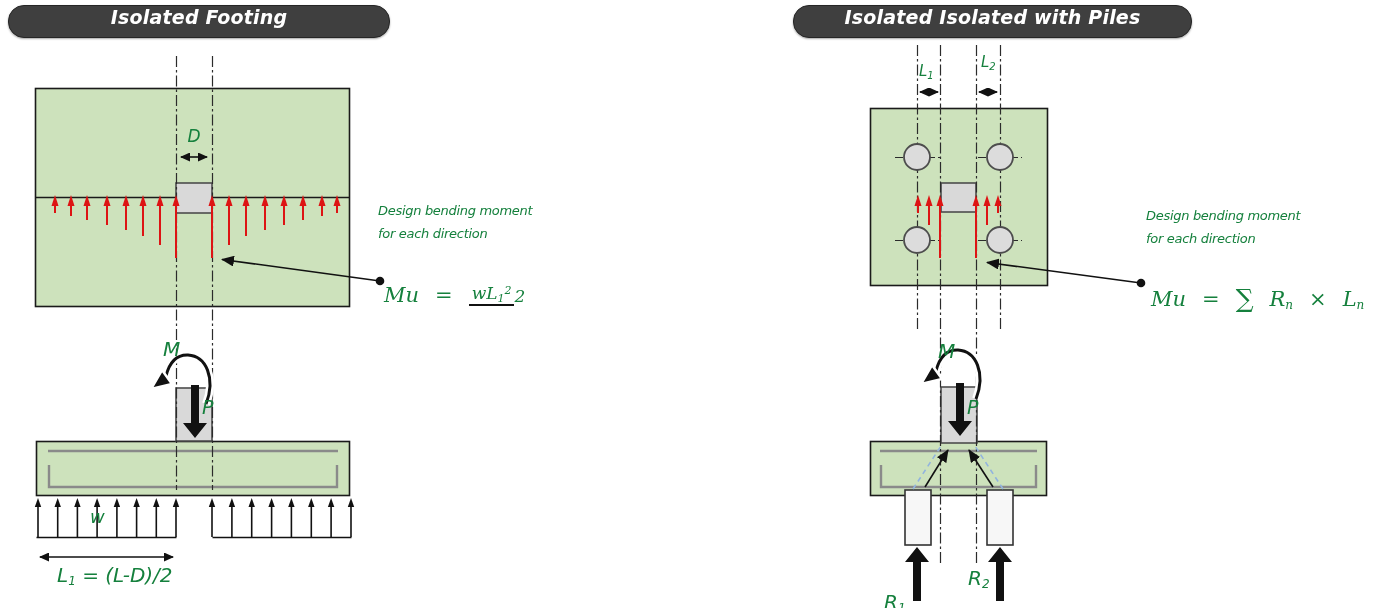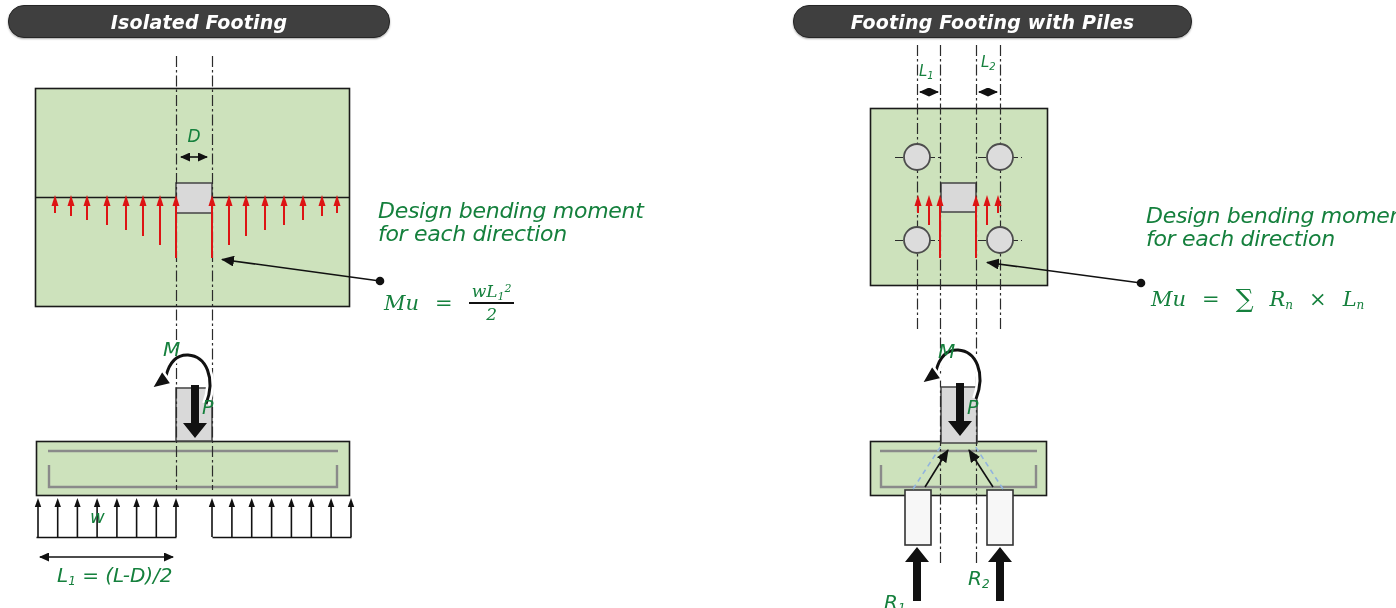--- a/index.html
+++ b/index.html
@@ -1,48 +1,48 @@
 <!DOCTYPE html>
 <html><head>
 <meta charset="utf-8">
 <style>
   html,body{margin:0;padding:0;background:#fff;}
   .canvas{position:relative;width:1396px;height:608px;background:#ffffff;overflow:hidden;
           font-family:"DejaVu Sans",sans-serif;}
   svg.layer{position:absolute;left:0;top:0;}
   .banner{position:absolute;height:31px;background:#3f3f3f;border:1px solid #262626;border-radius:16px;
-          color:#fff;font-weight:bold;font-style:italic;font-size:19px;display:flex;align-items:center;
+          color:#fff;font-weight:bold;font-style:italic;font-size:19px;display:flex;align-items:flex-start;
           justify-content:center;letter-spacing:.2px;box-shadow:0 1px 2px rgba(0,0,0,.35);}
   .lbl{position:absolute;font-weight:normal;font-style:italic;color:#15803d;white-space:nowrap;}
   .math{font-family:"DejaVu Serif","Liberation Serif",serif;}
-  .anno{font-size:22px;line-height:23px;letter-spacing:-.3px;}
+  .anno{font-size:13px;line-height:23px;letter-spacing:-.3px;}
   .formula{display:flex;align-items:center;gap:16px;font-size:21px;}
   .formula .sum{font-size:25px;font-style:normal;}
   .formula sub{font-size:12px;}
-  .frac{display:inline-flex;flex-direction:column;align-items:center;line-height:1;font-size:17px;}
+  .frac{display:inline-flex;flex-direction:row;align-items:center;line-height:1;font-size:17px;}
   .frac .num{border-bottom:2px solid #111;padding:0 3px 2px;}
   .frac .den{padding-top:2px;}
   .frac sub{font-size:11px;}
   .frac sup{font-size:11px;}
   sub{vertical-align:-0.25em;line-height:0;}
   sup{vertical-align:0.45em;line-height:0;}
   .cl{stroke:#2b2b2b;stroke-width:1.2;stroke-dasharray:11 3 2.5 3;fill:none;}
   .cl2{stroke:#2b2b2b;stroke-width:1.1;stroke-dasharray:8 3 2 3;fill:none;}
   .thin{stroke:#111;stroke-width:1.4;fill:none;}
 </style>
 </head>
 <body>
 
 <div class="canvas">
 
   <div class="banner" style="left:8px;top:5px;width:380px;">
     <span>Isolated Footing</span>
   </div>
   <div class="banner" style="left:793px;top:5px;width:397px;">
-    <span>Footing Footing with Piles</span>
+    <span>Isolated Isolated with Piles</span>
   </div>
 
   <svg class="layer" width="1396" height="608" viewBox="0 0 1396 608">
     <defs>
       <marker id="ms" markerUnits="userSpaceOnUse" markerWidth="10" markerHeight="9" refX="9" refY="4.5" orient="auto-start-reverse">
         <path d="M0 0 L10 4.5 L0 9 Z" fill="#111"></path>
       </marker>
       <marker id="mb" markerUnits="userSpaceOnUse" markerWidth="13" markerHeight="11" refX="12" refY="5.5" orient="auto">
         <path d="M0 0 L13 5.5 L0 11 Z" fill="#111"></path>
       </marker>

